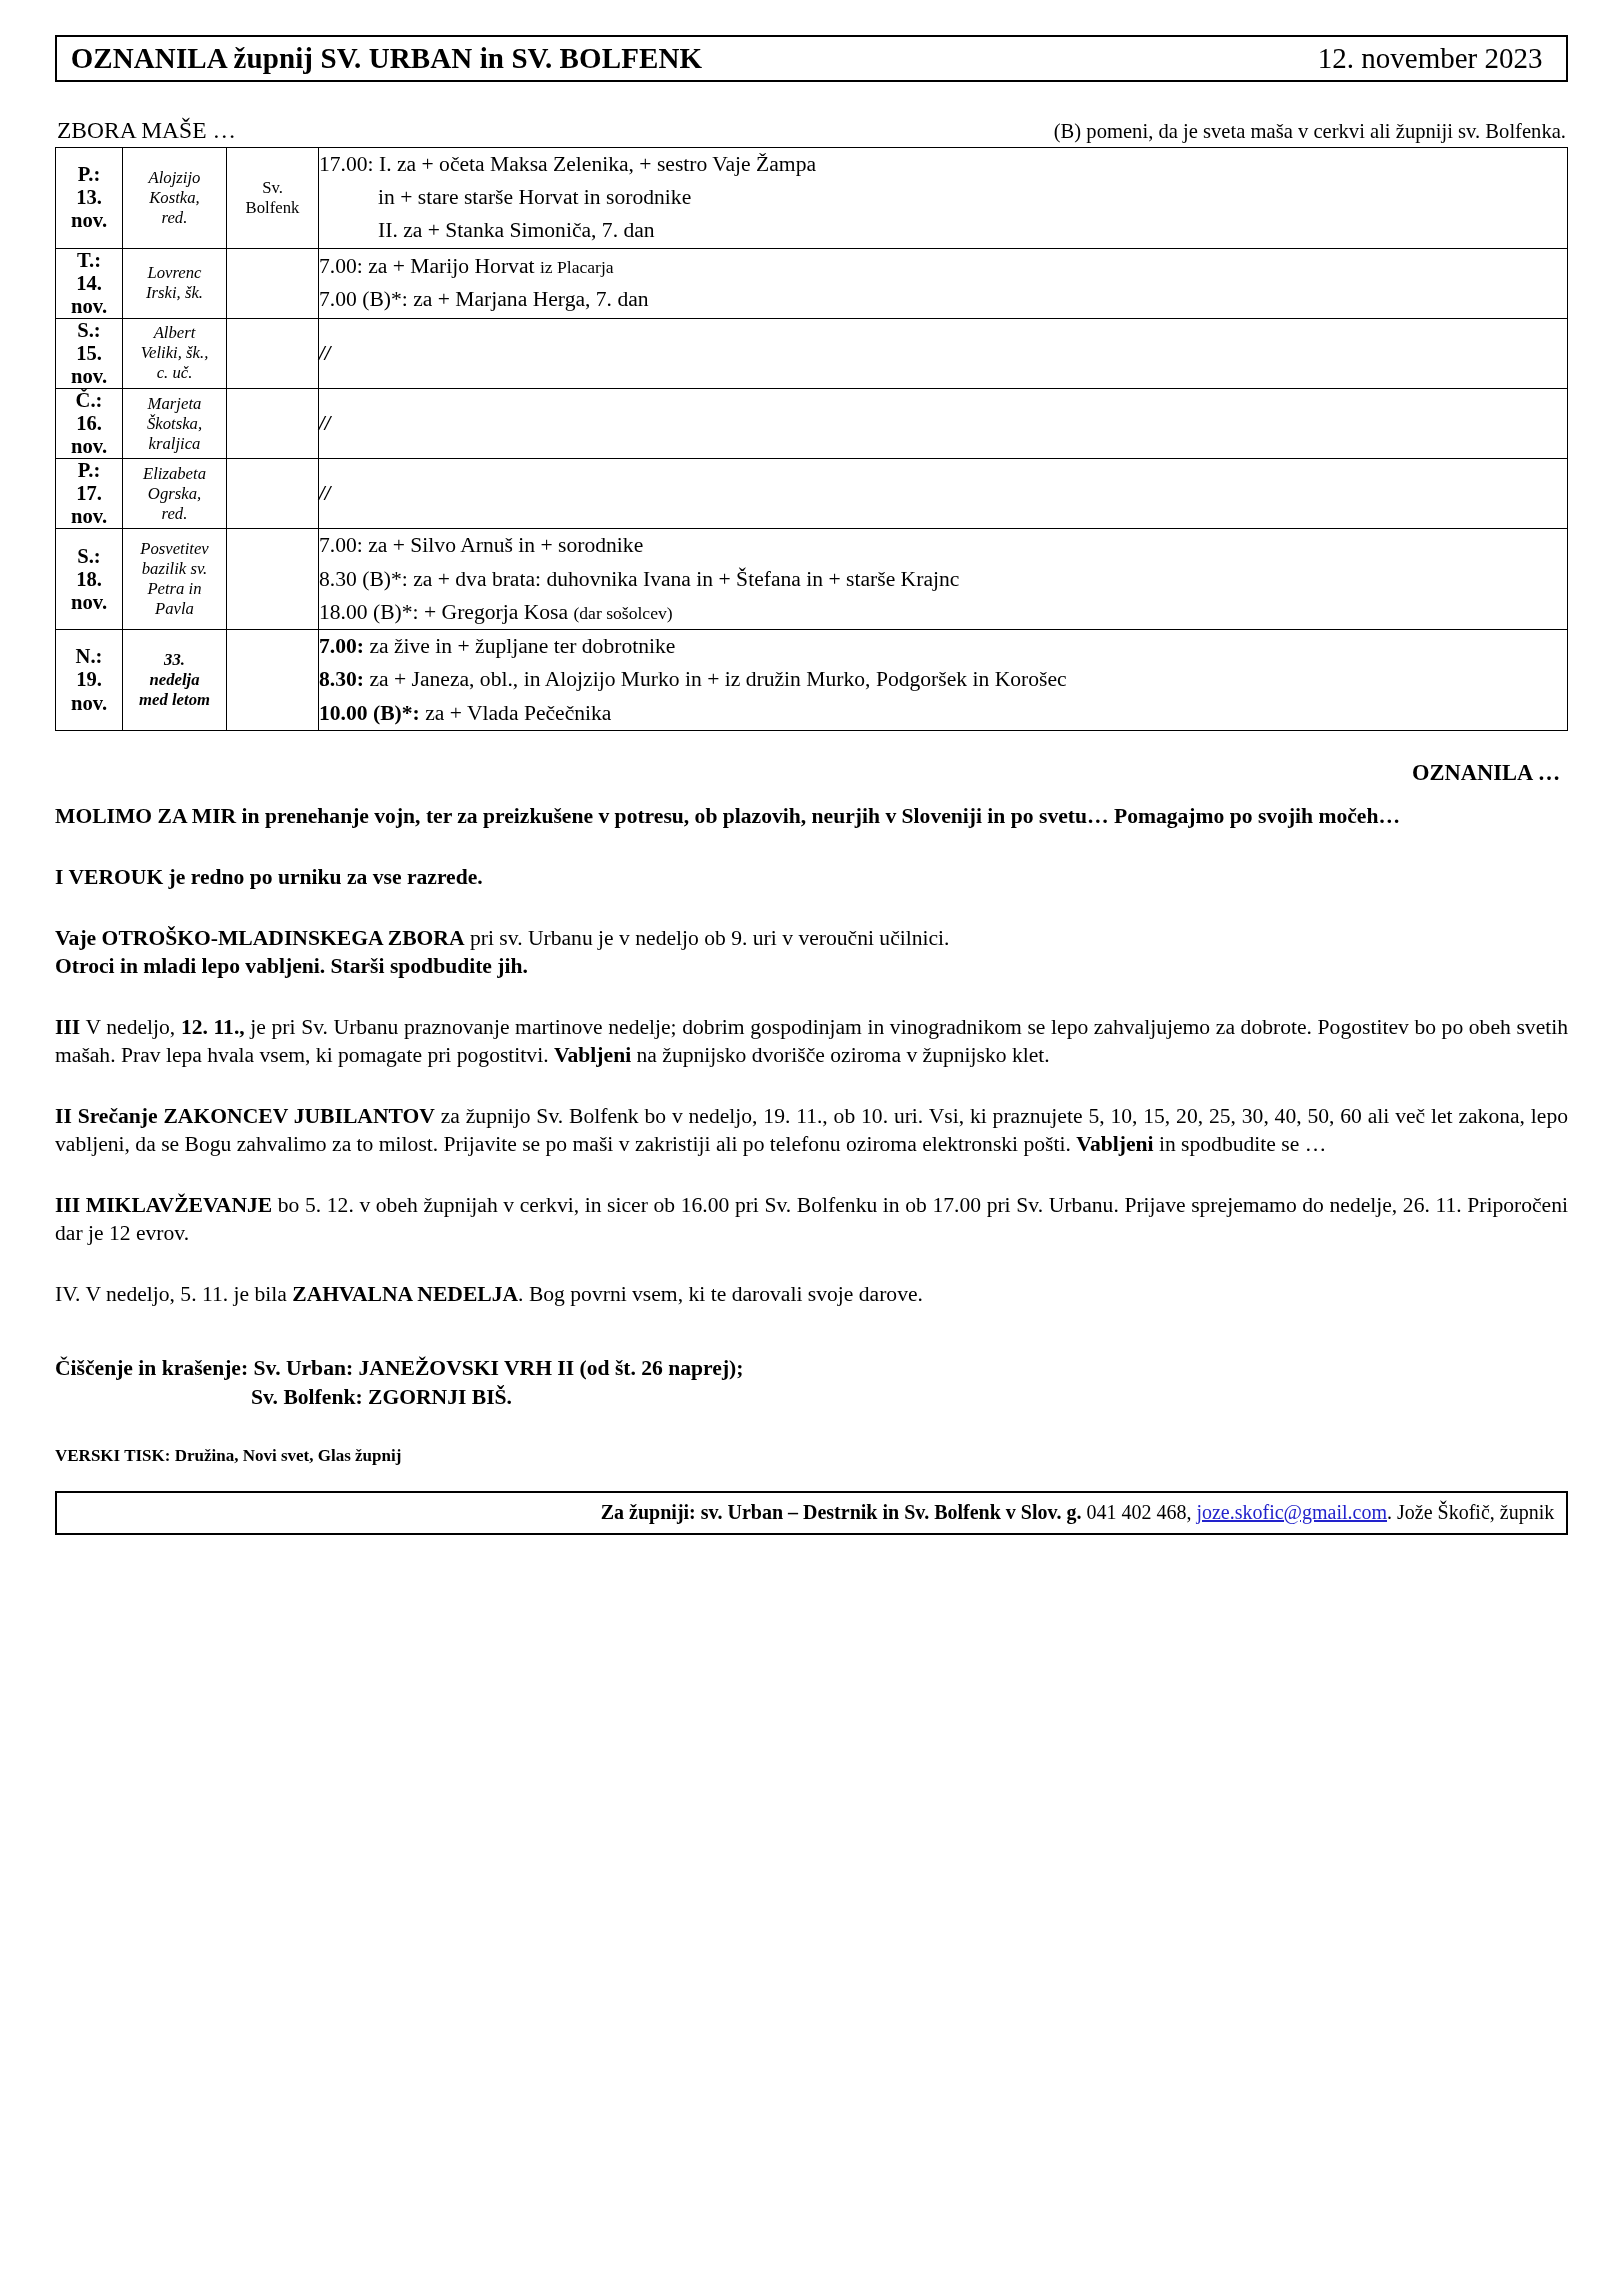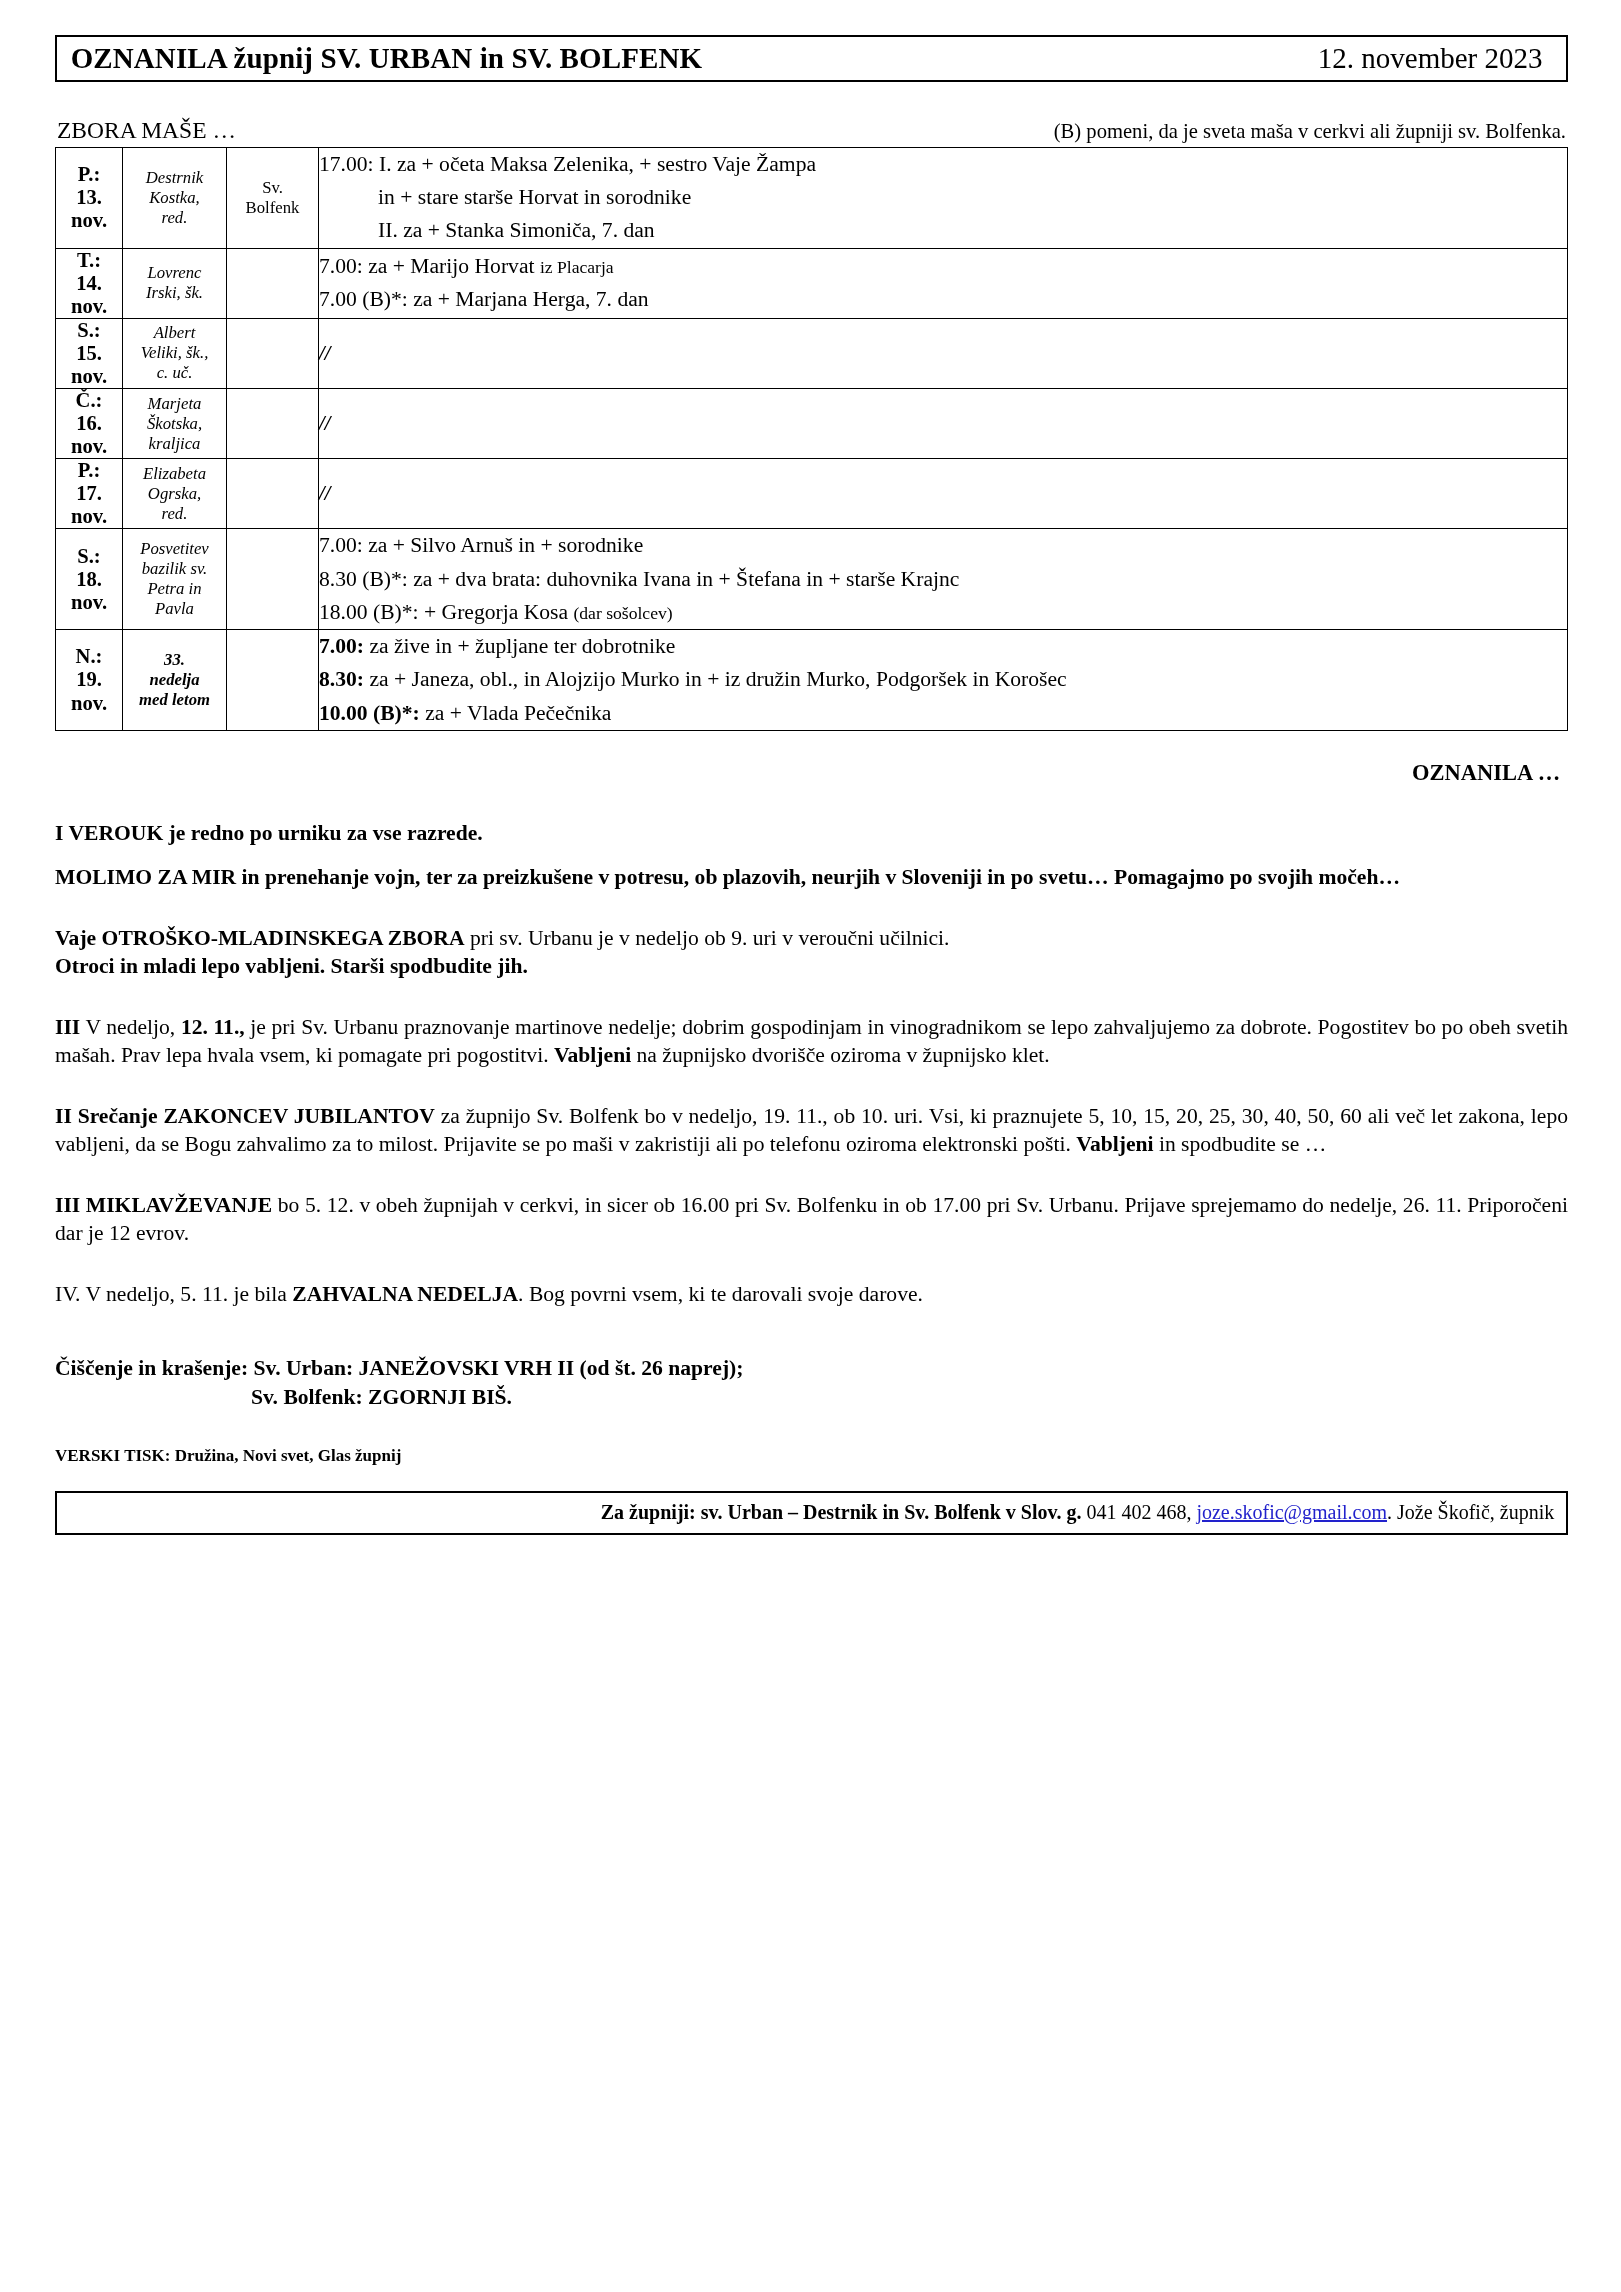--- a/index.html
+++ b/index.html
@@ -197,21 +197,21 @@
         <col class="col-mass">
     </colgroup>
     <tbody id="mass-tbody">
         <tr>
           <td class="cell-day">
             <div>P.:</div>
             <div>13.</div>
             <div>nov.</div>
           </td>
           <td class="cell-saint">
-            <div>Destrnik</div>
+            <div>Alojzijo</div>
             <div>Kostka,</div>
             <div>red.</div>
           </td>
           <td class="cell-place">
             <div>Sv.</div>
             <div>Bolfenk</div>
           </td>
           <td class="cell-mass">
             <div class="mass-line"><span>17.00: I. za + očeta Maksa Zelenika, + sestro Vaje Žampa</span></div>
             <div class="mass-line indent"><span>in + stare starše Horvat in sorodnike</span></div>
@@ -317,26 +317,26 @@
             <div class="mass-line"><span class="bt">7.00:</span><span> za žive in + župljane ter dobrotnike</span></div>
             <div class="mass-line"><span class="bt">8.30:</span><span> za + Janeza, obl., in Alojzijo Murko in + iz družin Murko, Podgoršek in Korošec</span></div>
             <div class="mass-line"><span class="bt">10.00 (B)*:</span><span> za + Vlada Pečečnika</span></div>
           </td>
         </tr>
       </tbody>
   </table>
 
   <div class="ozn-head">OZNANILA …</div>
 
+  <div class="para nj">
+    <b>MOLIMO ZA MIR in prenehanje vojn,  ter za preizkušene v potresu, ob plazovih, neurjih v Sloveniji in po svetu…  Pomagajmo po svojih močeh…</b>
+  </div>
+
   <div class="para nj gap-m">
     <b>I VEROUK je redno po urniku za vse razrede.</b>
-  </div>
-
-  <div class="para nj">
-    <b>MOLIMO ZA MIR in prenehanje vojn,  ter za preizkušene v potresu, ob plazovih, neurjih v Sloveniji in po svetu…  Pomagajmo po svojih močeh…</b>
   </div>
 
   <div class="para nj gap-m">
     <b>Vaje OTROŠKO-MLADINSKEGA ZBORA</b><span> pri sv. Urbanu je v nedeljo ob 9. uri v veroučni učilnici.</span><br>
     <b>Otroci in mladi lepo vabljeni. Starši spodbudite jih.</b>
   </div>
 
   <div class="para gap-m">
     <b>III</b><span> V nedeljo, </span><b>12. 11.,</b><span> je pri Sv. Urbanu praznovanje martinove nedelje; dobrim gospodinjam in vinogradnikom se lepo zahvaljujemo za dobrote. Pogostitev bo po obeh svetih mašah. Prav lepa hvala vsem, ki pomagate pri pogostitvi. </span><b>Vabljeni</b><span> na župnijsko dvorišče oziroma v župnijsko klet.</span>
   </div>

